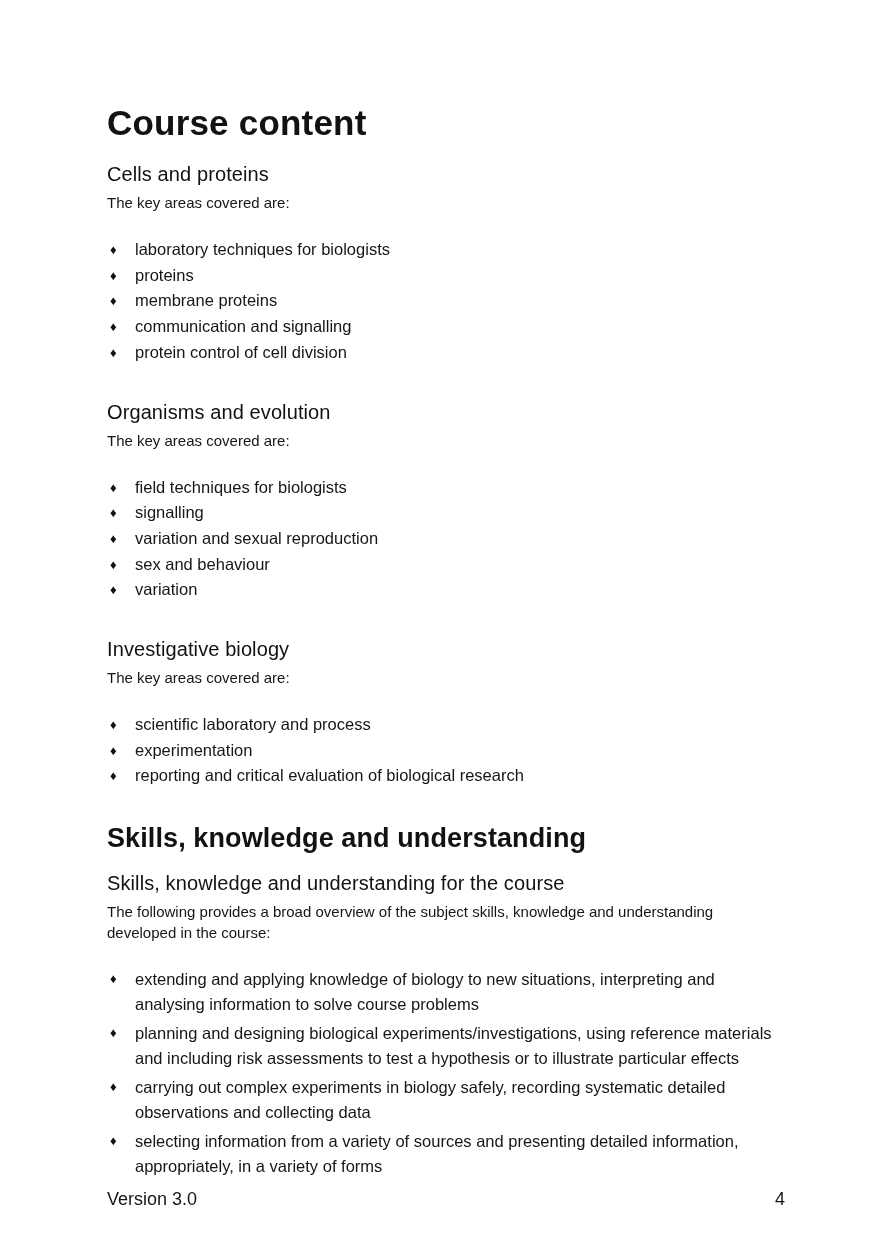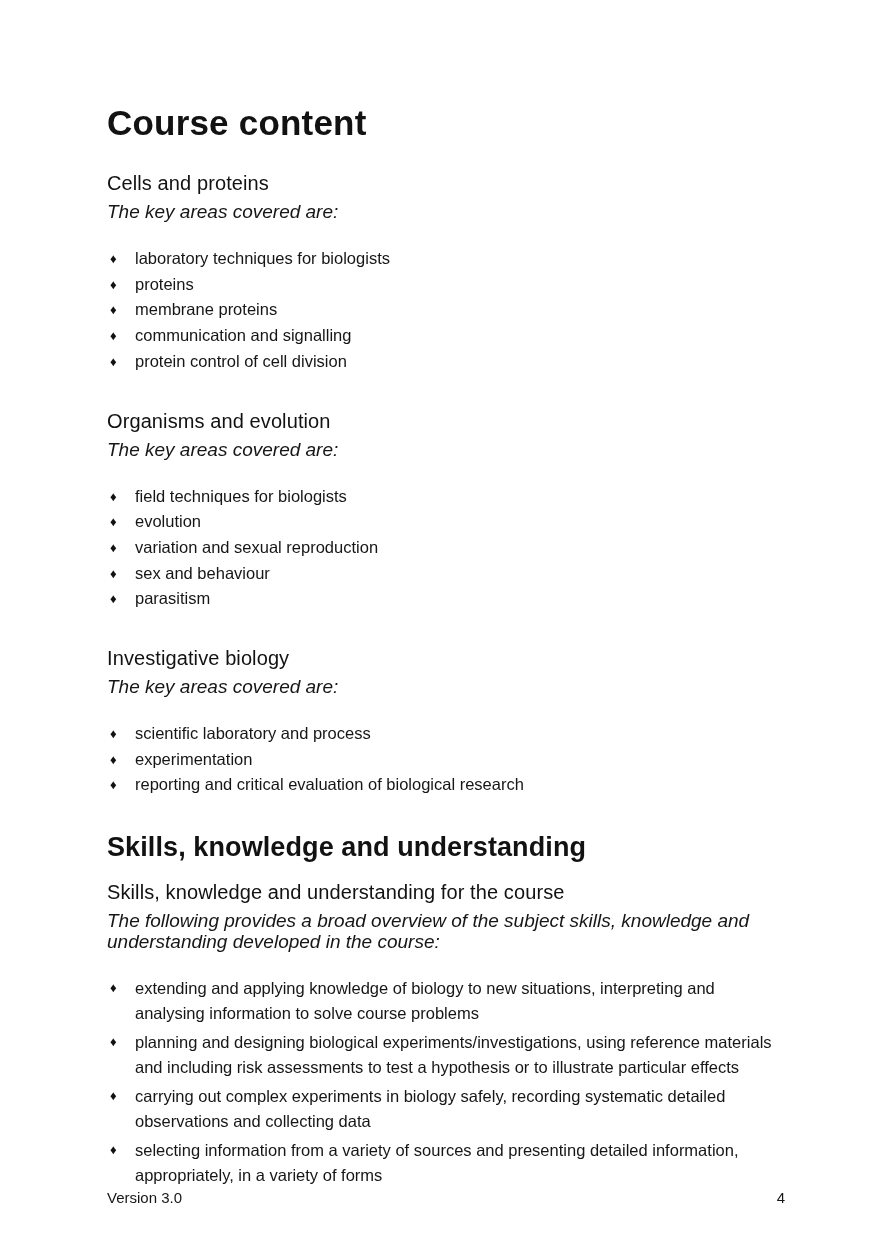--- a/index.html
+++ b/index.html
@@ -11,50 +11,50 @@
     position: relative;
     overflow: hidden;
   }
   .page {
     position: absolute; inset: 0;
     background: #ffffff;
     padding: 104px 106px 0 107px;
   }
   .h1-main {
     font-size: 35px; font-weight: 700; letter-spacing: 0.2px;
-    line-height: 38px; margin-bottom: 29px; color: #121212;
+    line-height: 38px; margin-bottom: 20px; color: #121212;
   }
   .h1-skills {
     font-size: 27px; font-weight: 700; letter-spacing: 0.1px;
     line-height: 31px; margin: 15px 0 17px 0; color: #121212;
   }
   .h2 {
     font-size: 20px; font-weight: 400; letter-spacing: 0.1px;
     line-height: 24px; margin-bottom: 6px; color: #121212;
   }
   .intro {
-    font-size: 19px; line-height: 21px; margin-bottom: 24px; font-style: italic;
+    font-size: 15px; line-height: 21px; margin-bottom: 24px;
   }
   ul.bullets { list-style: none; margin-bottom: 34px; }
   ul.bullets.last { margin-bottom: 0; }
   ul.bullets li {
     display: flex; align-items: flex-start;
     font-size: 16.5px; line-height: 25.7px;
   }
   ul.bullets.skills li { line-height: 24.5px; margin-bottom: 5px; }
   .diamond {
     flex: 0 0 28px; width: 28px;
     font-size: 13px; line-height: inherit;
     color: #121212; padding-left: 3px;
   }
   .btext { flex: 1 1 auto; }
   .footer {
     position: absolute; left: 107px; right: 106px; top: 1189px;
     display: flex; justify-content: space-between;
-    font-size: 15px; color: #161616;
+    font-size: 18px; color: #161616;
   }
 </style>
 </head>
 <body>
 
 <div class="page">
 
   <h1 class="h1-main">Course content</h1>
 
   <h2 class="h2">Cells and proteins</h2>
@@ -84,33 +84,33 @@
 
   <h2 class="h2">Organisms and evolution</h2>
   <p class="intro">The key areas covered are:</p>
   <ul class="bullets">
     <li>
         <span class="diamond">♦</span>
         <span class="btext">field techniques for biologists</span>
       </li>
     <li>
         <span class="diamond">♦</span>
-        <span class="btext">evolution</span>
+        <span class="btext">signalling</span>
       </li>
     <li>
         <span class="diamond">♦</span>
         <span class="btext">variation and sexual reproduction</span>
       </li>
     <li>
         <span class="diamond">♦</span>
         <span class="btext">sex and behaviour</span>
       </li>
     <li>
         <span class="diamond">♦</span>
-        <span class="btext">parasitism</span>
+        <span class="btext">variation</span>
       </li>
   </ul>
 
   <h2 class="h2">Investigative biology</h2>
   <p class="intro">The key areas covered are:</p>
   <ul class="bullets">
     <li>
         <span class="diamond">♦</span>
         <span class="btext">scientific laboratory and process</span>
       </li>

